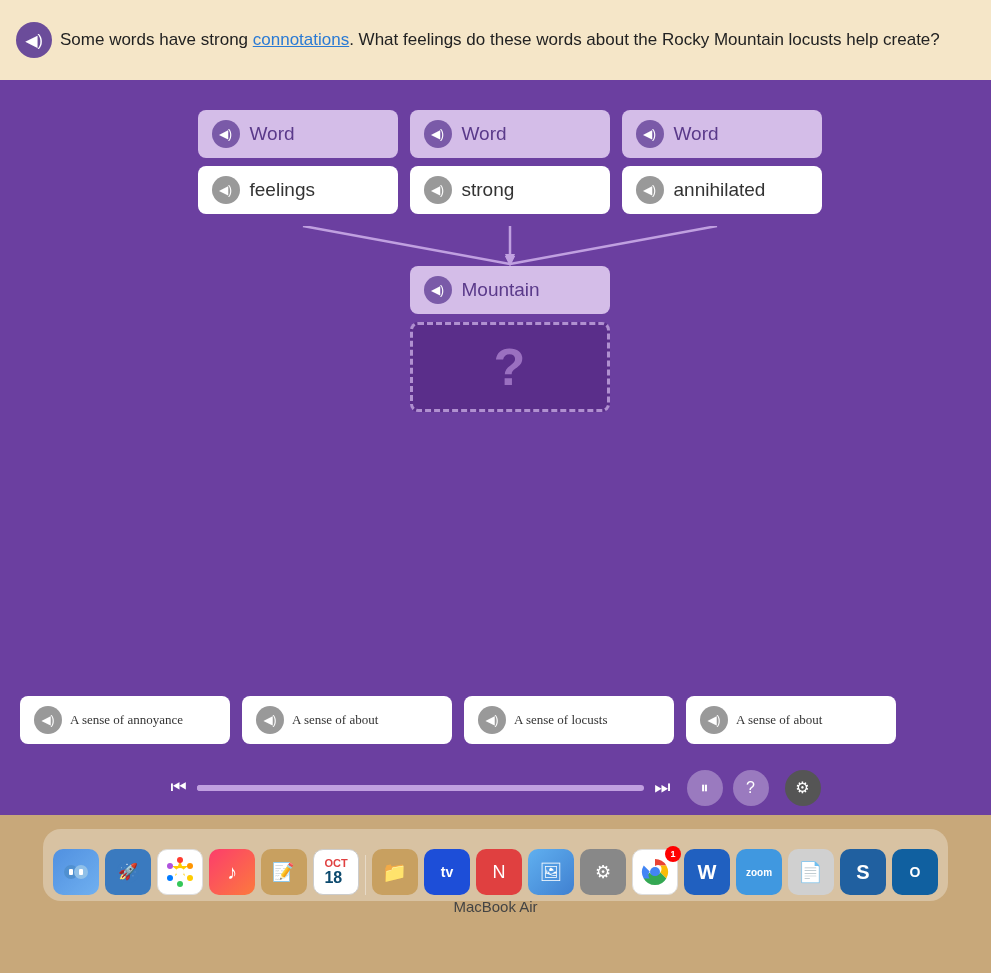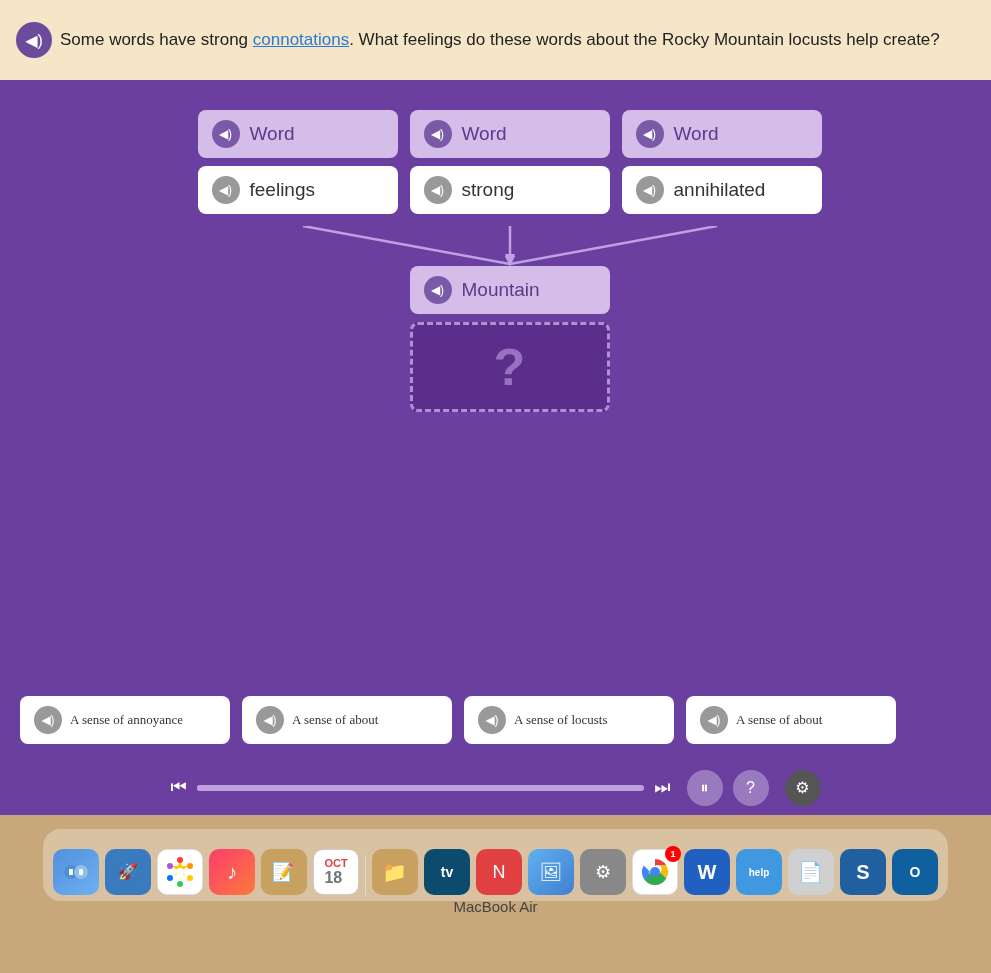--- a/index.html
+++ b/index.html
@@ -319,21 +319,21 @@
       position: relative;
       flex-shrink: 0;
     }
     .dock-icon.blue { background: #4a90d9; }
     .dock-icon.green-music { background: linear-gradient(135deg, #e87060, #d06080); }
     .dock-icon.tan { background: #c8a060; }
     .dock-icon.white { background: white; border: 1px solid #ccc; }
     .dock-icon.light-gray { background: #d0d0d0; }
     .dock-icon.blue-s { background: #2060a0; }
     .dock-icon.blue-outlook { background: #1060a0; }
-    .dock-icon.tv { background: #0c4a6e; }
+    .dock-icon.tv { background: #1d4ed8; }
     .dock-icon.news { background: #e04040; }
     .dock-icon.finder { background: linear-gradient(135deg, #5090e0, #70b0f0); }
 
     .dock-badge {
       position: absolute;
       top: -4px;
       right: -4px;
       background: red;
       color: white;
       font-size: 9px;
@@ -516,21 +516,21 @@
 
     <div class="dock-icon green-music" style="background:linear-gradient(135deg,#fc3d6c,#fc7a3d);">
       <span style="color:white;font-size:20px;">♪</span>
     </div>
 
     <div class="dock-icon tan">
       <span style="color:white;font-size:18px;">📝</span>
     </div>
 
     <div class="dock-icon white" style="background:white;">
-      <div style="text-align:left;font-size:11px;font-weight:bold;color:#e04040;">OCT<br><span style="font-size:16px;color:#737373;">18</span></div>
+      <div style="text-align:left;font-size:11px;font-weight:bold;color:#e04040;">OCT<br><span style="font-size:16px;color:#0c4a6e;">18</span></div>
     </div>
 
     <div style="width:1px;height:40px;background:rgba(255,255,255,0.4);"></div>
 
     <div class="dock-icon" style="background:#c8a060;">
       <span style="color:white;font-size:20px;">📁</span>
     </div>
 
     <div class="dock-icon tv">
       <span style="color:white;font-size:14px;font-weight:bold;">tv</span>
@@ -559,21 +559,21 @@
         <circle cx="14" cy="14" r="4" fill="#4285f4"></circle>
       </svg>
       <div class="dock-badge">1</div>
     </div>
 
     <div class="dock-icon" style="background:#2060c0;">
       <span style="color:white;font-size:20px;font-weight:bold;">W</span>
     </div>
 
     <div class="dock-icon" style="background:#4098e0;">
-      <span style="color:white;font-size:10px;font-weight:bold;">help</span>
+      <span style="color:white;font-size:10px;font-weight:bold;">zoom</span>
     </div>
 
     <div class="dock-icon light-gray">
       <span style="font-size:20px;">📄</span>
     </div>
 
     <div class="dock-icon blue-s">
       <span style="color:white;font-size:20px;font-weight:bold;">S</span>
     </div>
 

